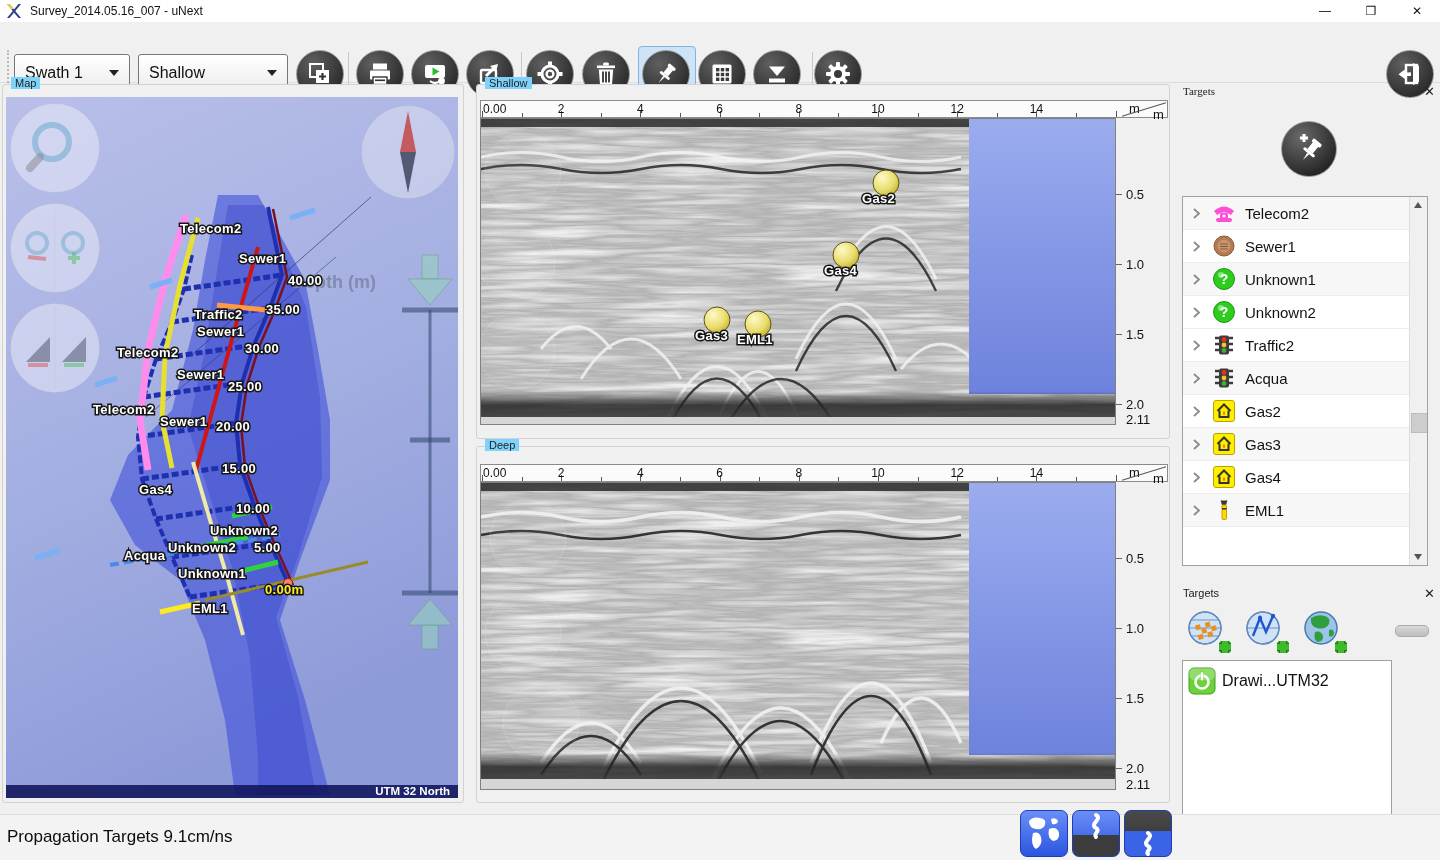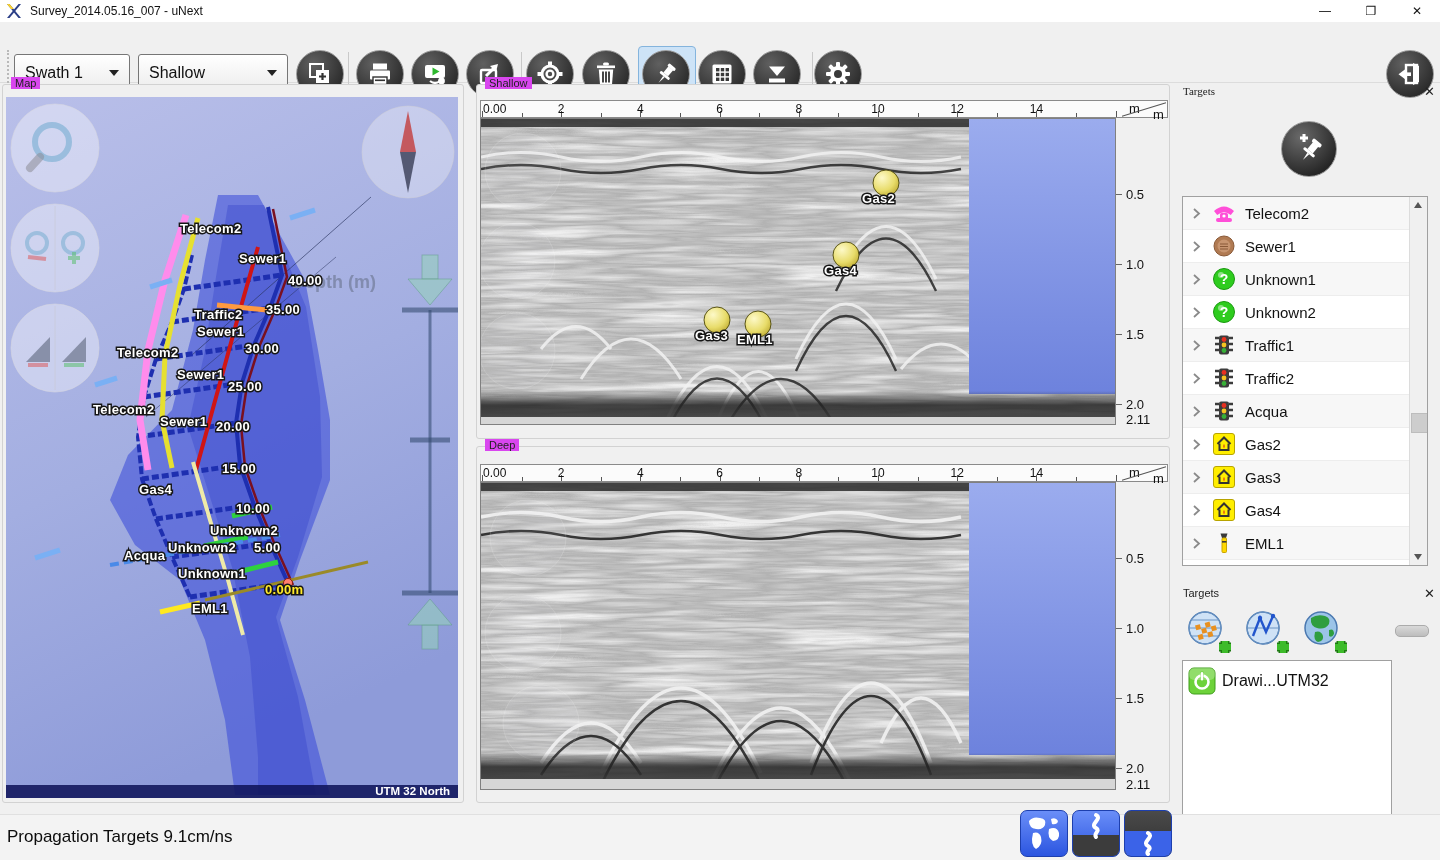--- a/index.html
+++ b/index.html
@@ -27,21 +27,21 @@
   .tbtn{position:absolute;top:28px;width:48px;height:48px;border-radius:50%;
     background:radial-gradient(circle at 35% 28%,#606060,#2c2c2c 75%);
     border:1px solid #9c9c9c;box-sizing:border-box;display:flex;align-items:center;
     justify-content:center;}
   .tbtn svg{display:block;}
   .tsel{position:absolute;top:24px;width:56px;height:56px;background:#cde3f7;
     border:1px solid #84b4dd;border-radius:4px;}
   .tsep{position:absolute;top:30px;height:44px;width:1px;background:#c9c9c9;}
   
   .groupbox{position:absolute;border:1px solid #d2d2d2;border-radius:3px;background:#f0f0f0;}
-  .legend{position:absolute;top:-8px;left:8px;background:#d946ef;padding:0 4px;
+  .legend{position:absolute;top:-8px;left:8px;background:#7dd3fc;padding:0 4px;
     font-size:11px;color:#222;}
   
   .ruler{position:absolute;background:#fbfbfb;border:1px solid #8a8a8a;box-sizing:border-box;}
   .rlab{position:absolute;top:1px;font-size:12px;color:#111;}
   .rtick{position:absolute;bottom:0;width:1px;background:#555;}
   .rcorner{position:absolute;font-size:13px;color:#111;}
   .daxis-lab{position:absolute;font-size:13px;color:#111;transform:translateY(-50%);}
   .daxis-tick{position:absolute;width:6px;height:1px;background:#666;}
   .plot{position:absolute;border:1px solid #808080;box-sizing:border-box;overflow:hidden;
     background:#9a9a9a;}
@@ -600,37 +600,20 @@
         </span>
         <span class="ticon">
           <svg width="24" height="24" viewBox="0 0 24 24">
             <circle cx="12" cy="12" r="10.5" fill="#2ecc1e" stroke="#1a9a10"></circle>
             <circle cx="9" cy="8" r="3" fill="rgba(255,255,255,0.45)"></circle>
             <text x="12" y="17" text-anchor="middle" font-size="14" font-weight="bold" fill="#fff" font-family="Liberation Sans,sans-serif">?</text>
           </svg>
         </span>
         <span class="tlabel">Unknown2</span>
       </div>
-      <div class="trow">
-        <span class="chev">
-          <svg width="9" height="13" viewBox="0 0 9 13">
-            <path d="M2 2 L7 6.5 L2 11" stroke="#8a8a8a" stroke-width="1.8" fill="none"></path>
-          </svg>
-        </span>
-        <span class="ticon">
-          <svg width="24" height="24" viewBox="0 0 24 24">
-            <rect x="7" y="2.5" width="10" height="19" rx="2" fill="#3c3c3c"></rect>
-            <path d="M3 5 h4 M3 11 h4 M3 17 h4 M17 5 h4 M17 11 h4 M17 17 h4" stroke="#3c3c3c" stroke-width="2.6"></path>
-            <circle cx="12" cy="6.5" r="2.4" fill="#e83020"></circle>
-            <circle cx="12" cy="12" r="2.4" fill="#f5c420"></circle>
-            <circle cx="12" cy="17.5" r="2.4" fill="#38b038"></circle>
-          </svg>
-        </span>
-        <span class="tlabel">Traffic1</span>
-      </div>
       <div class="trow alt">
         <span class="chev">
           <svg width="9" height="13" viewBox="0 0 9 13">
             <path d="M2 2 L7 6.5 L2 11" stroke="#8a8a8a" stroke-width="1.8" fill="none"></path>
           </svg>
         </span>
         <span class="ticon">
           <svg width="24" height="24" viewBox="0 0 24 24">
             <rect x="7" y="2.5" width="10" height="19" rx="2" fill="#3c3c3c"></rect>
             <path d="M3 5 h4 M3 11 h4 M3 17 h4 M17 5 h4 M17 11 h4 M17 17 h4" stroke="#3c3c3c" stroke-width="2.6"></path>

